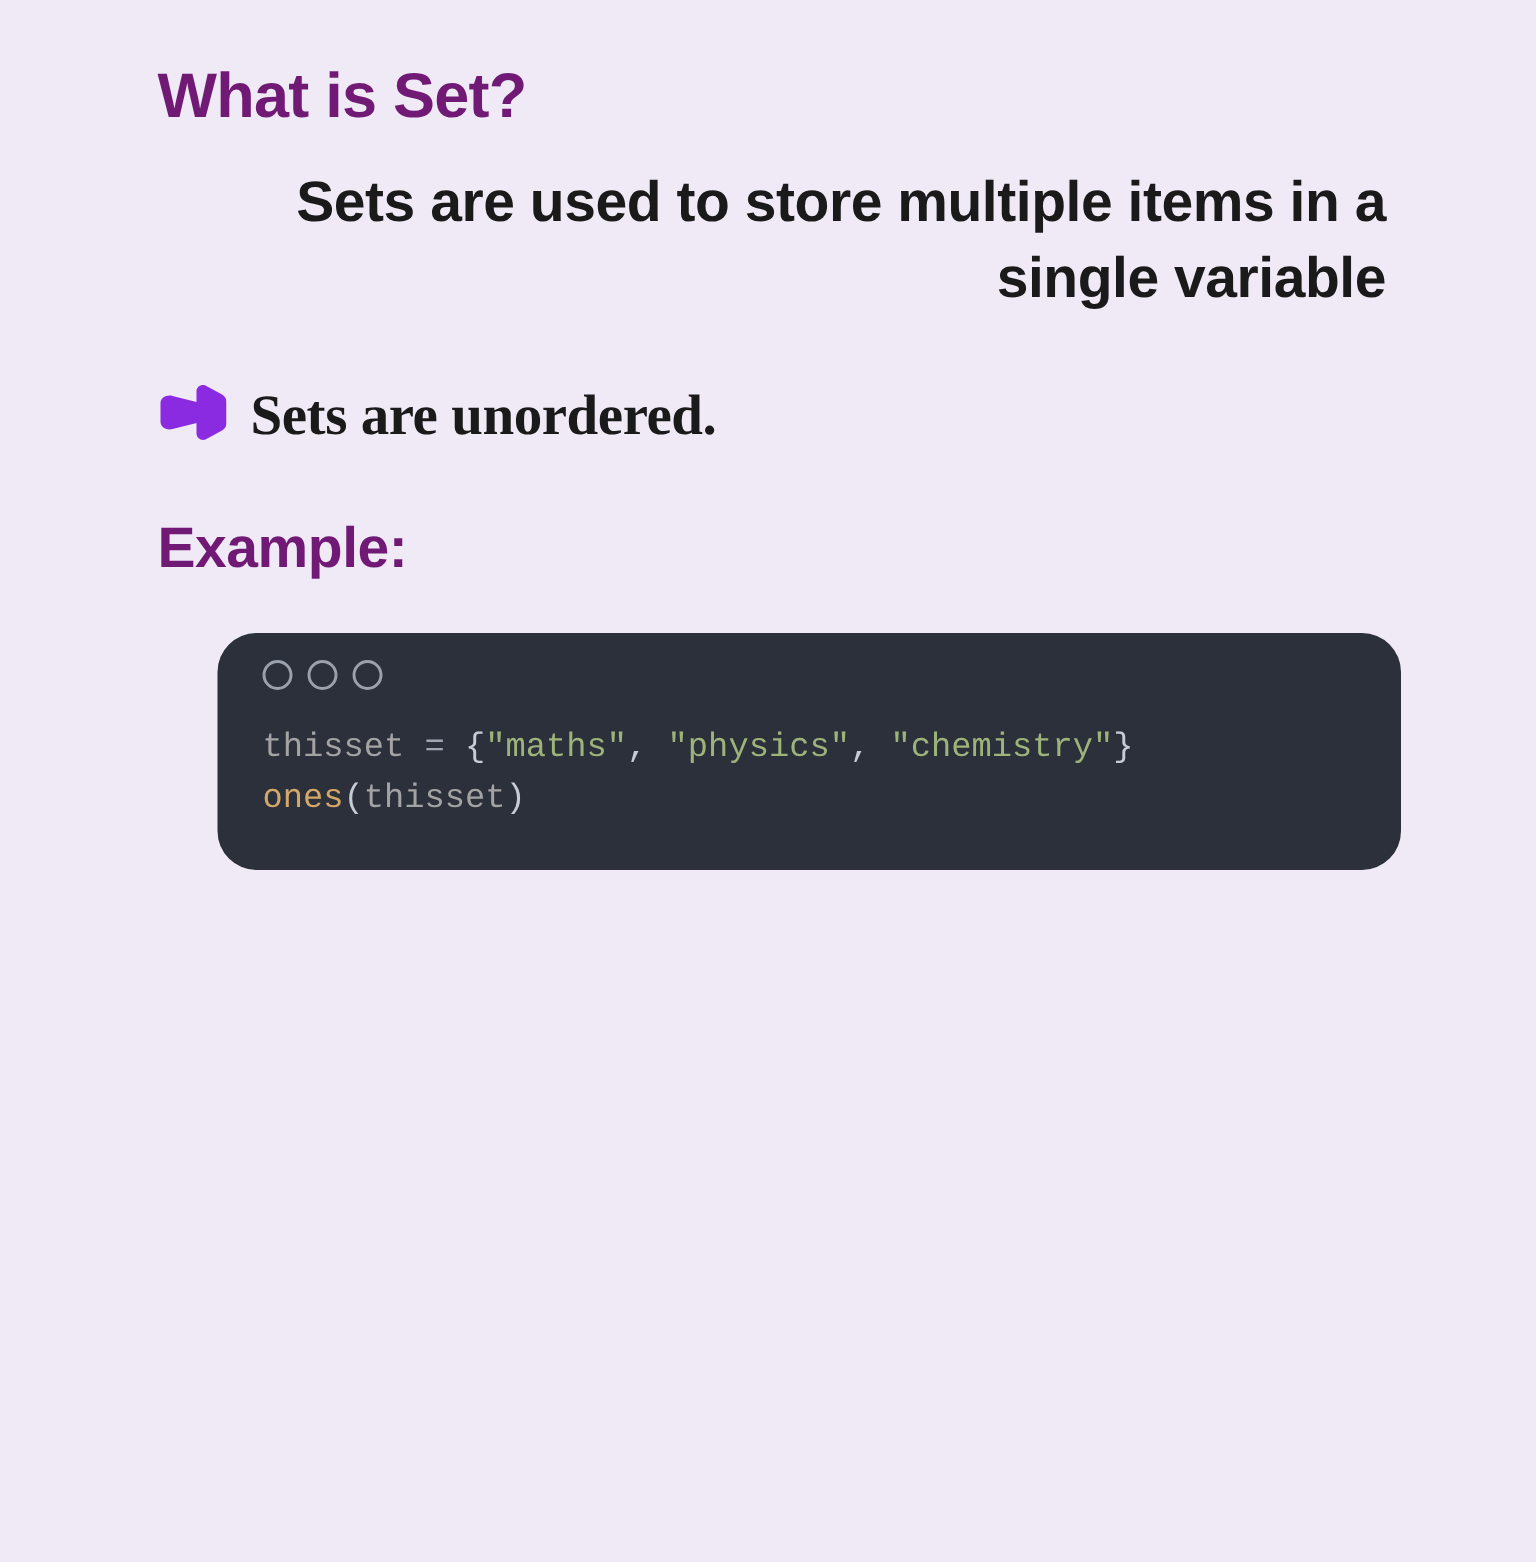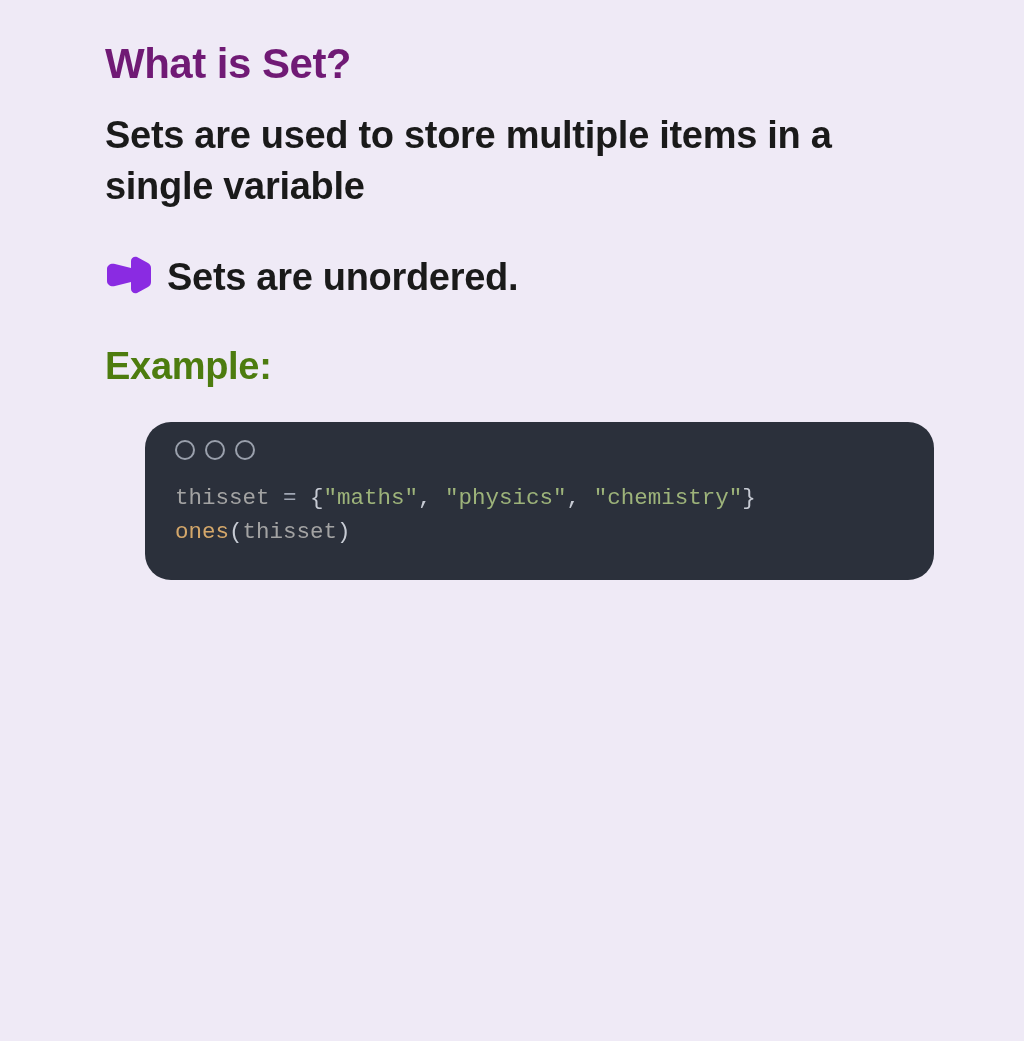--- a/index.html
+++ b/index.html
@@ -16,42 +16,44 @@
     font-size: 42px;
     margin-bottom: 22px;
     letter-spacing: -0.5px;
   }
   .intro {
     font-size: 38px;
     font-weight: 600;
     line-height: 1.35;
     margin-bottom: 38px;
     letter-spacing: -0.3px;
+    text-align: right;
   }
   .bullets { margin-bottom: 42px; }
   .bullet {
     display: flex;
     align-items: flex-start;
     margin-bottom: 14px;
   }
   .bullet-icon {
     flex: 0 0 auto;
     width: 46px;
     height: 40px;
     margin-right: 16px;
     margin-top: 4px;
   }
   .bullet-text {
     font-size: 38px;
     font-weight: 600;
     line-height: 1.38;
     letter-spacing: -0.3px;
+    font-family: Liberation Serif, serif;
   }
   .example-label {
-    color: #4d7c0f;
+    color: #701a75;
     font-weight: 800;
     font-size: 38px;
     margin-bottom: 34px;
     letter-spacing: -0.3px;
   }
   .code-block {
     background: #2b303b;
     border-radius: 26px;
     padding: 18px 30px 30px 30px;
     margin-left: 40px;

